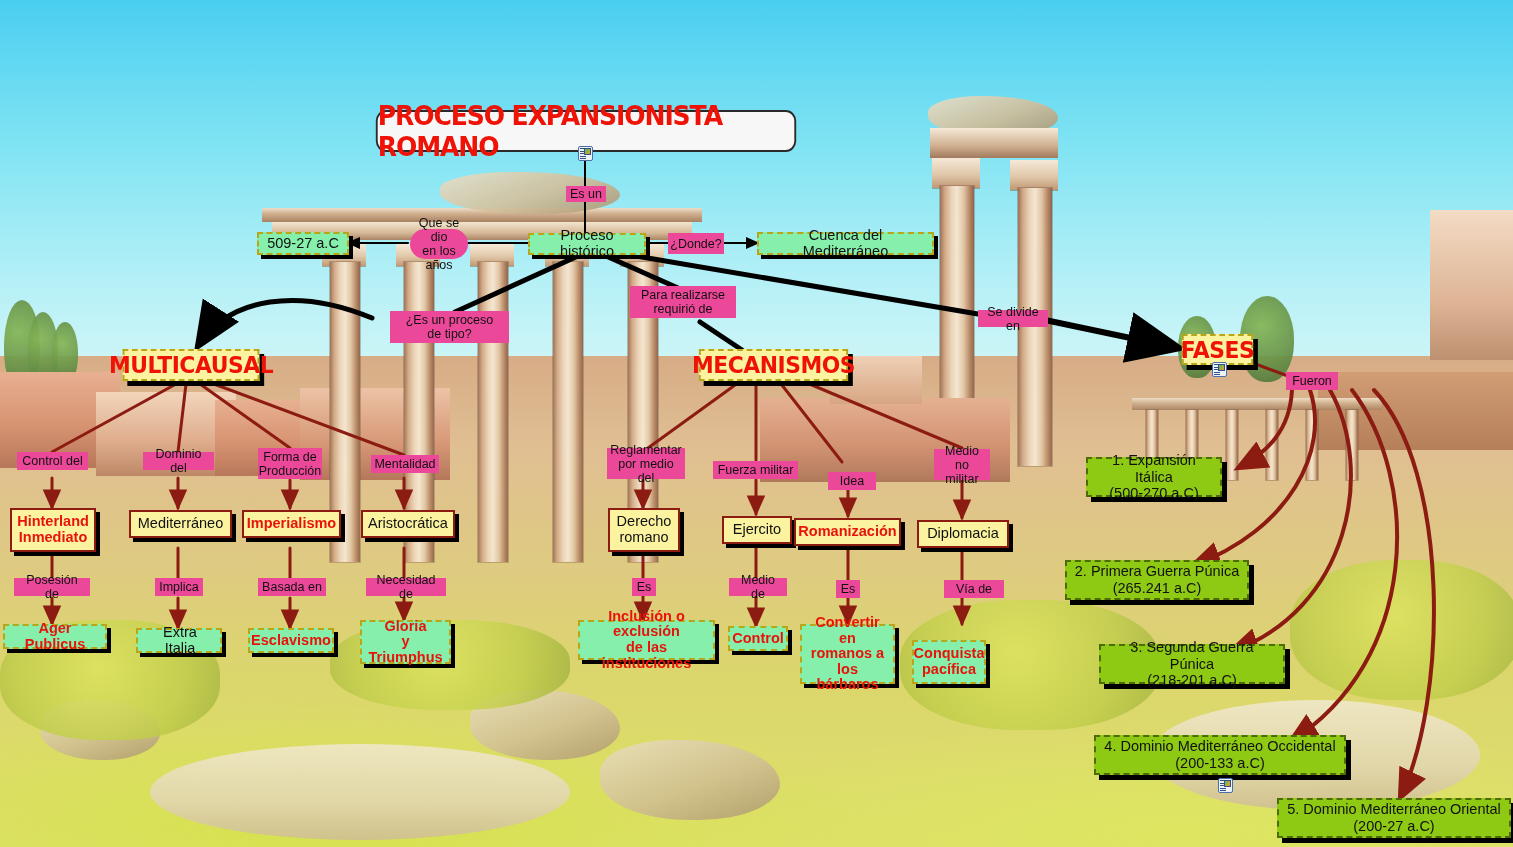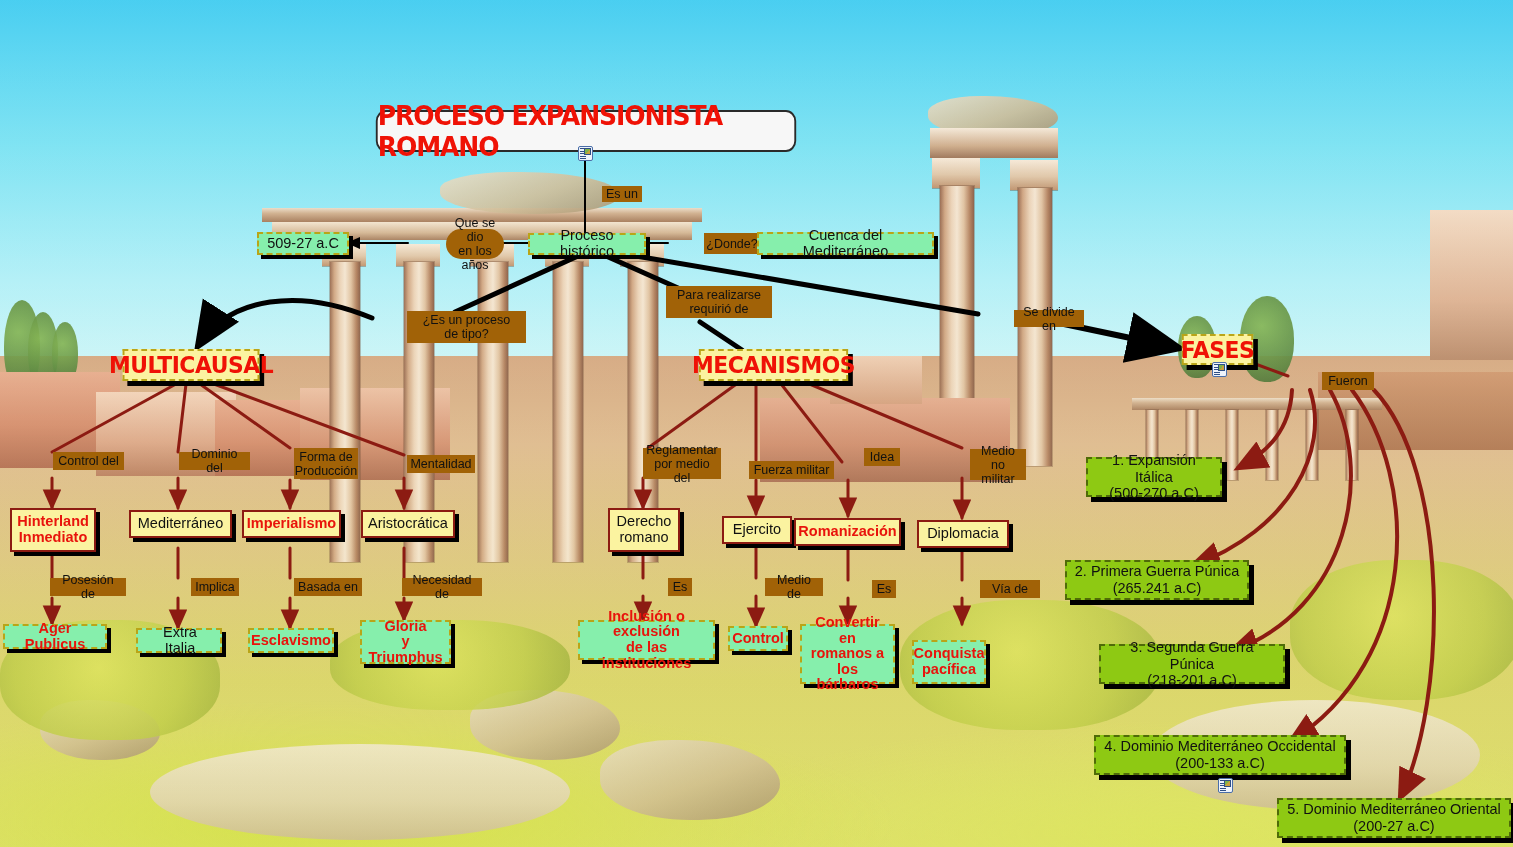--- a/index.html
+++ b/index.html
@@ -100,28 +100,28 @@
     padding:3px 7px;
     font-size:14.5px;
     color:#111;
   }
   .red-text { color:#e8140c; font-weight:bold; }
   .blk-text { color:#111; }
 
   
   .lbl {
     position:absolute;
-    background:#a16207;
+    background:#ec4899;
     color:#111;
     font-size:12.5px;
     line-height:1.12;
     text-align:center;
     padding:7px 4px;
     white-space:pre-line;
-    display:flex; align-items:center; justify-content:center;margin-left:36px;
+    display:flex; align-items:center; justify-content:center;
   }
 
   
   #root-title {
     position:absolute;
     background:#f7f7f7;
     border:2px solid #2a2a2a;
     border-radius:11px;
     color:#ef1206;
     font-weight:bold;
@@ -362,21 +362,21 @@
 
   <div class="lbl" style="left:410px; top:229px; width:58px; height:30px;border-radius:15px;">Que se dio
 en los años</div>
 
   <div class="node n-dash blk-text" style="left:257px; top:232px; width:92px; height:23px;">509-27 a.C</div>
 
   <div class="lbl" style="left:668px; top:233px; width:56px; height:21px;">¿Donde?</div>
 
   <div class="node n-dash blk-text" style="left:757px; top:232px; width:177px; height:23px;">Cuenca del Mediterráneo</div>
 
-  <div class="lbl" style="left:371px; top:311px; width:119px; height:32px;text-align:center;">¿Es un proceso
+  <div class="lbl" style="left:390px; top:311px; width:119px; height:32px;text-align:center;">¿Es un proceso
 de tipo?</div>
 
   <div class="lbl" style="left:630px; top:286px; width:106px; height:32px;">Para realizarse
 requirió de</div>
 
   <div class="lbl" style="left:978px; top:310px; width:70px; height:17px;">Se divide en</div>
 
   <div class="branch-head" style="left:119px; top:349px; width:144px; height:32px;">MULTICAUSAL</div>
 
   <div class="branch-head" style="left:695px; top:349px; width:157px; height:32px;">MECANISMOS</div>
@@ -403,21 +403,21 @@
 
   <div class="node n-dash red-text" style="left:3px;   top:624px; width:104px; height:25px;">Ager Publicus</div>
   <div class="node n-dash blk-text" style="left:136px; top:628px; width:86px; height:25px;padding-left:9px;">Extra Italia</div>
   <div class="node n-dash red-text" style="left:248px; top:628px; width:86px; height:25px;">Esclavismo</div>
   <div class="node n-dash red-text" style="left:360px; top:620px; width:91px; height:44px;">Gloria
 y Triumphus</div>
 
   <div class="lbl" style="left:607px; top:448px; width:78px; height:31px;">Reglamentar
 por medio del</div>
   <div class="lbl" style="left:713px; top:461px; width:85px; height:18px;">Fuerza militar</div>
-  <div class="lbl" style="left:828px; top:448px; width:36px; height:18px;">Idea</div>
+  <div class="lbl" style="left:828px; top:472px; width:48px; height:18px;">Idea</div>
   <div class="lbl" style="left:934px; top:449px; width:56px; height:31px;">Medio no
 militar</div>
 
   <div class="node n-solid blk-text" style="left:608px; top:508px; width:72px; height:44px;">Derecho
 romano</div>
   <div class="node n-solid blk-text" style="left:722px; top:516px; width:70px; height:28px;">Ejercito</div>
   <div class="node n-solid red-text" style="left:794px; top:518px; width:107px; height:28px;">Romanización</div>
   <div class="node n-solid blk-text" style="left:917px; top:520px; width:92px; height:28px;">Diplomacia</div>
 
   <div class="lbl" style="left:632px; top:578px; width:24px; height:18px;">Es</div>

